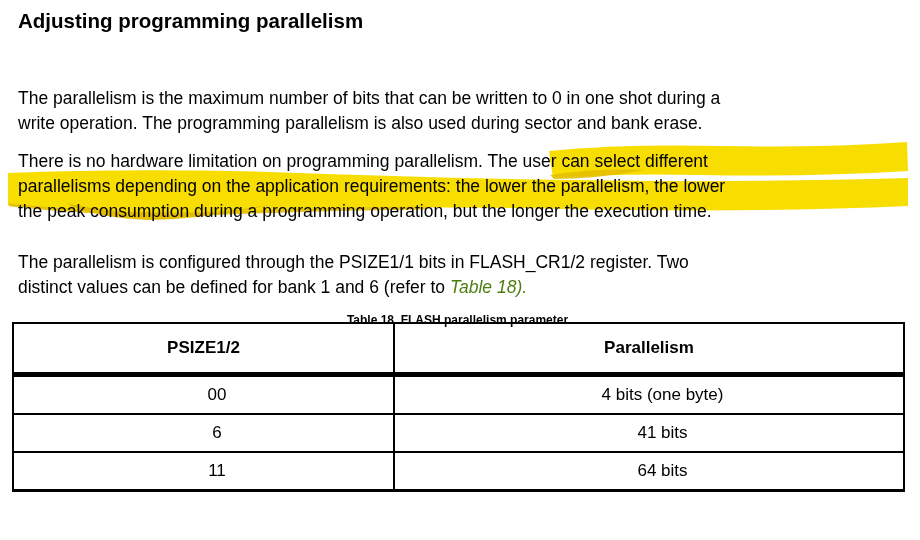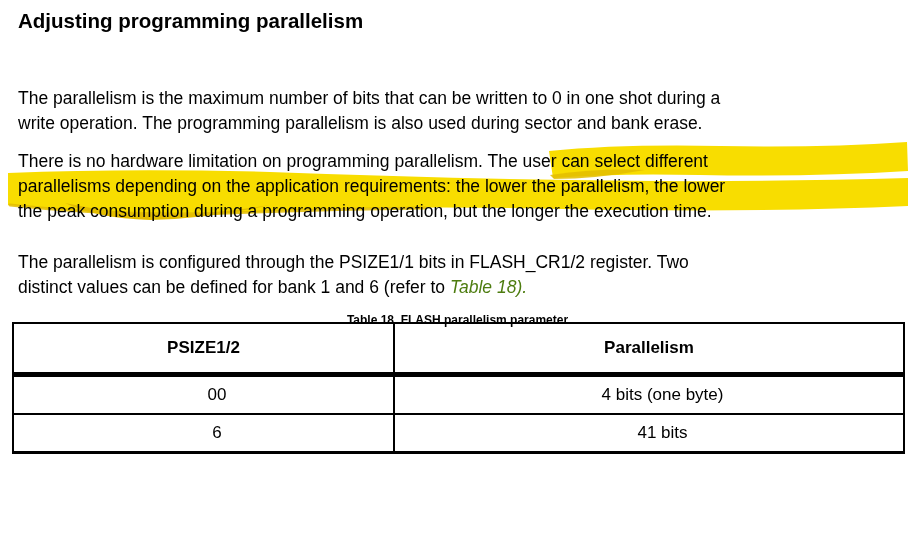--- a/index.html
+++ b/index.html
@@ -78,16 +78,20 @@
         <th>Parallelism</th>
       </tr>
       <tr>
         <td class="c1">00</td>
         <td>4 bits (one byte)</td>
       </tr>
       <tr>
         <td class="c1">6</td>
         <td>41 bits</td>
       </tr>
+      <tr>
+        <td class="c1">11</td>
+        <td>64 bits</td>
+      </tr>
     </tbody>
   </table>
 
 </div>
 
 </body></html>

